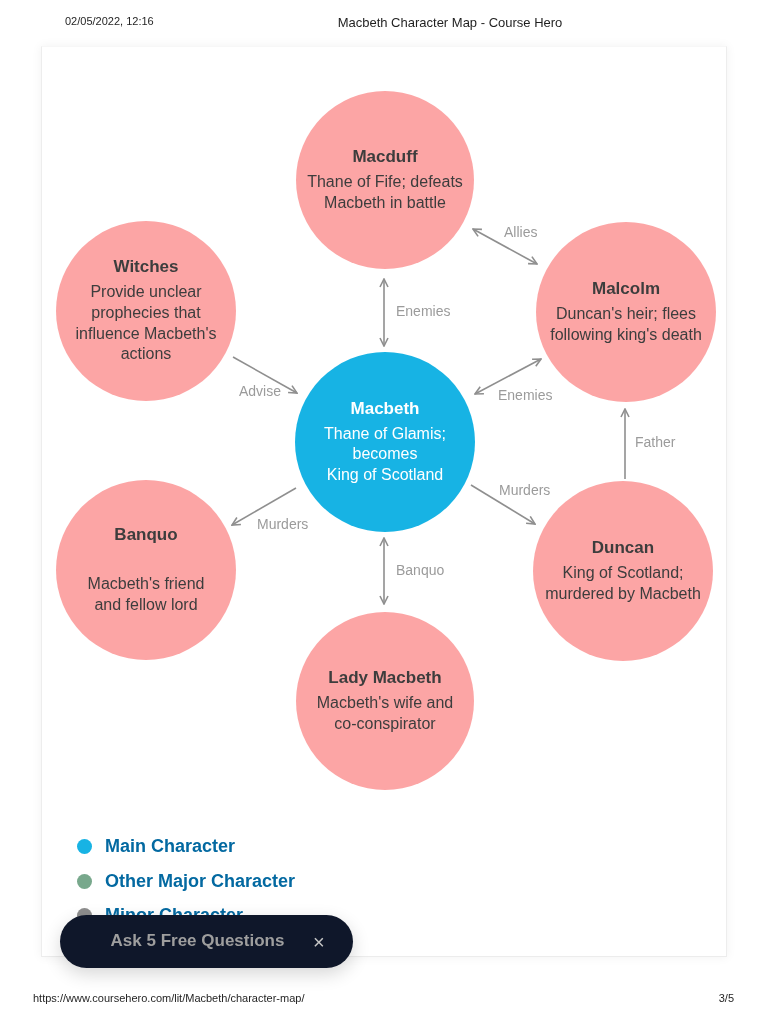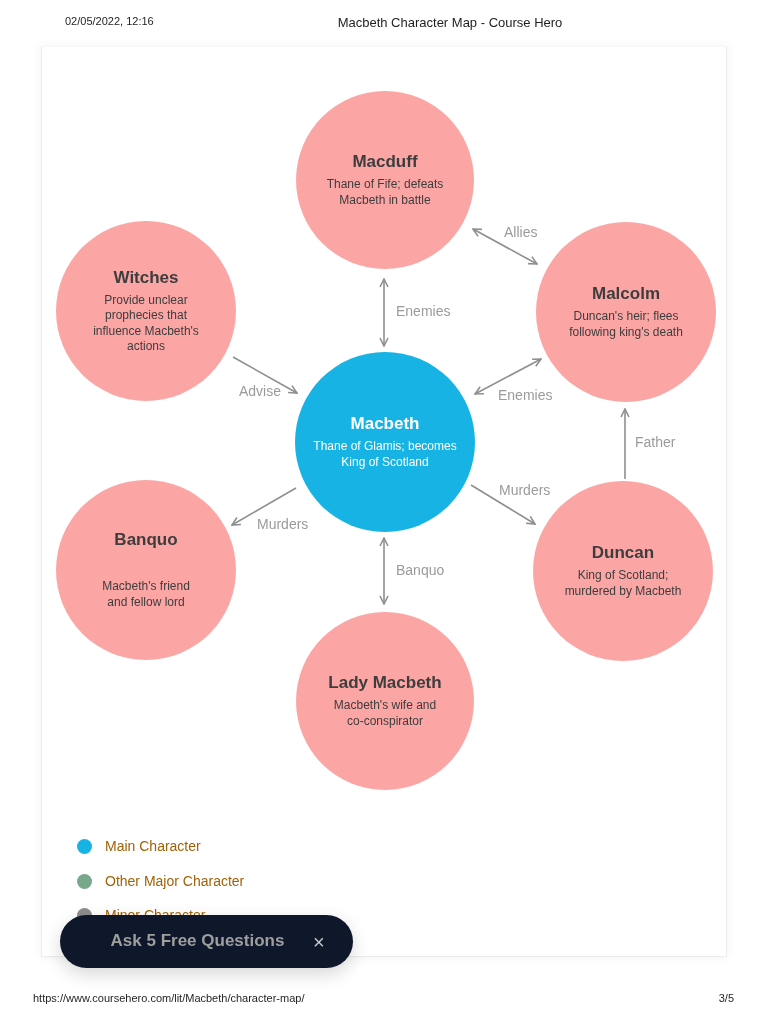--- a/index.html
+++ b/index.html
@@ -17,21 +17,21 @@
   .page-card { position:absolute; left:41px; top:46px; width:686px; height:911px;
                background:#ffffff; border-left:1px solid #ededed; border-right:1px solid #ededed;
                border-bottom:1px solid #ececec; border-top:1px solid #f7f7f7;
                box-shadow:0 0 10px rgba(0,0,0,0.06); }
 
   
   .circle { position:absolute; border-radius:50%; background:#fca5a5;
             display:flex; flex-direction:column; align-items:center; justify-content:center;
             text-align:center; }
   .circle .c-title { font-weight:bold; font-size:17px; color:#3d3d3d; margin-bottom:5px; }
-  .circle .c-desc  { font-size:12px; line-height:1.29; color:#3d3d3d; white-space:pre-line; }
+  .circle .c-desc  { font-size:16px; line-height:1.29; color:#3d3d3d; white-space:pre-line; }
   .circle.main { background:#17b3e4; }
   .circle.main .c-title, .circle.main .c-desc { color:#ffffff; }
 
   .n-macduff { left:254px; top:44px;  width:178px; height:178px; }
   .n-witches { left:14px;  top:174px; width:180px; height:180px; }
   .n-malcolm { left:494px; top:175px; width:180px; height:180px; }
   .n-macbeth { left:253px; top:305px; width:180px; height:180px; }
   .n-banquo  { left:14px;  top:433px; width:180px; height:180px;gap:24px; }
   .n-duncan  { left:491px; top:434px; width:180px; height:180px; }
   .n-lady    { left:254px; top:565px; width:178px; height:178px; }
@@ -44,21 +44,21 @@
   .lbl-advise         { left:197px; top:336px; }
   .lbl-enemies-right  { left:456px; top:340px; }
   .lbl-father         { left:593px; top:387px; }
   .lbl-murders-duncan { left:457px; top:435px; }
   .lbl-murders-banquo { left:215px; top:469px; }
   .lbl-spouses        { left:354px; top:515px; }
 
   
   .legend-row { position:absolute; left:35px; height:16px; display:flex; align-items:center; }
   .legend-dot { width:15px; height:15px; border-radius:50%; margin-right:13px; flex:0 0 auto; }
-  .legend-label { font-size:14px; color:#a16207; white-space:nowrap; }
+  .legend-label { font-size:18px; color:#0369a1; white-space:nowrap;font-weight:bold; }
   .legend-row-1 { top:791px; } .legend-row-1 .legend-dot { background:#17b3e4; }
   .legend-row-2 { top:826px; } .legend-row-2 .legend-dot { background:#78a88c; }
   .legend-row-3 { top:860px; } .legend-row-3 .legend-dot { background:#8d8d8d; }
 
   
   .toast { position:absolute; left:60px; top:915px; width:293px; height:53px; z-index:10;
            background:#0f172a; border-radius:27px; box-shadow:0 6px 18px rgba(0,0,0,0.16);
            display:flex; align-items:center; }
   .toast-text { flex:1; text-align:center; padding-left:22px; }
   .toast-title { font-size:17px; font-weight:bold; color:#9e9e9e; line-height:1.2; }

